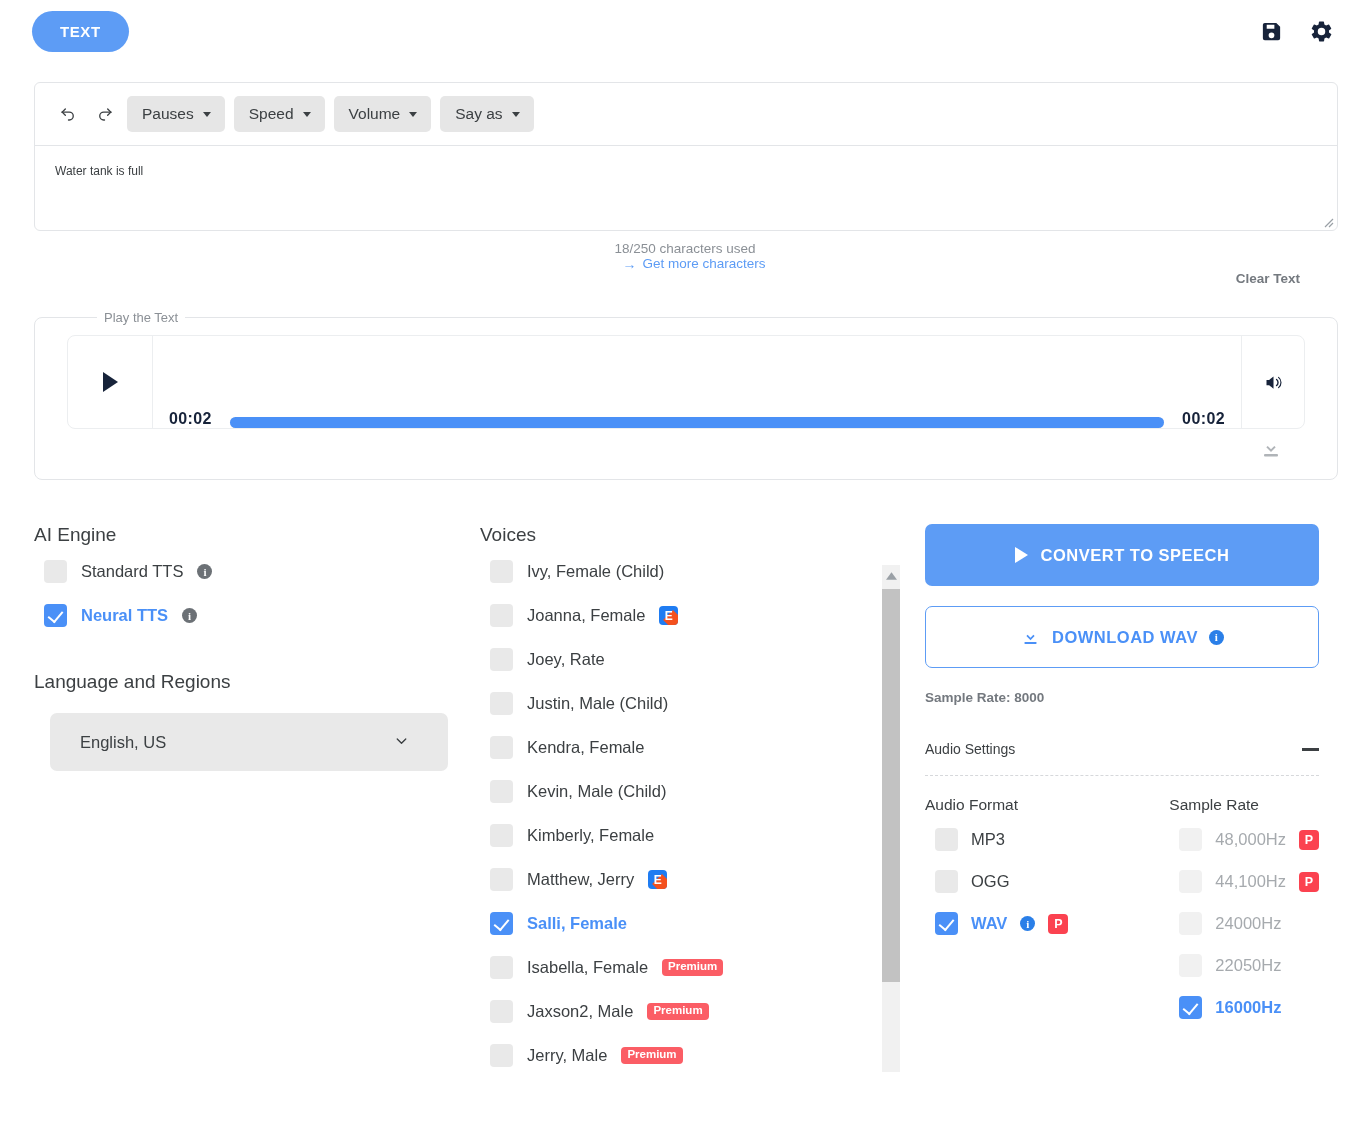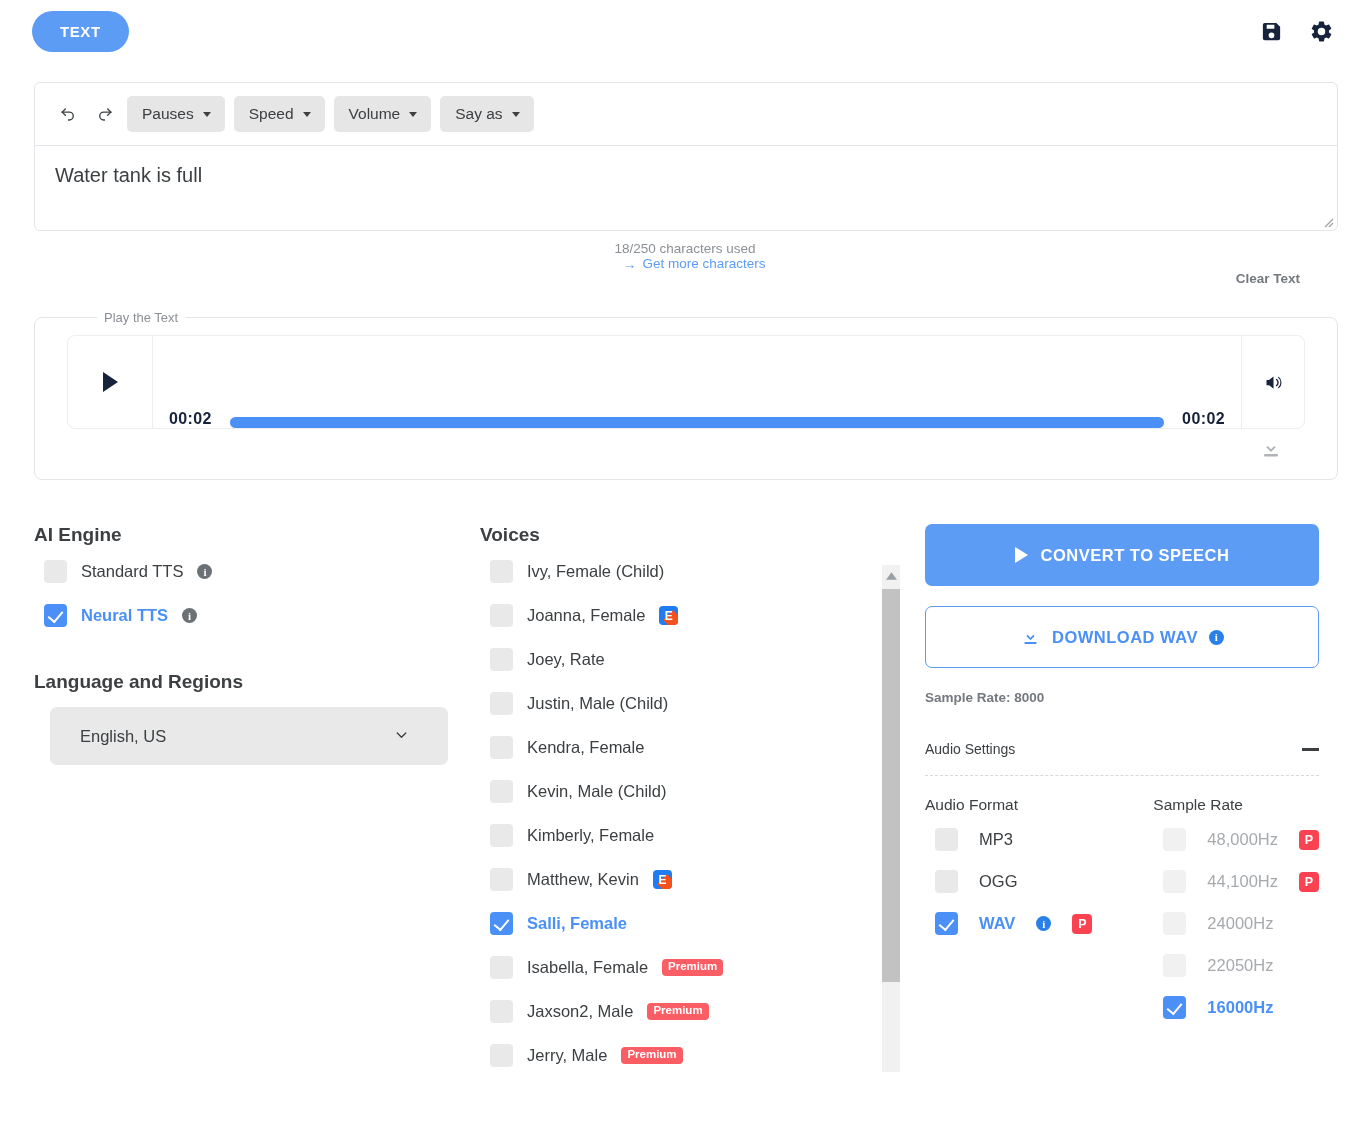--- a/index.html
+++ b/index.html
@@ -82,21 +82,21 @@
     border-top: 5px solid #3c4043;
     display: inline-block;
   }
   .textarea-wrap { position: relative; }
   .ssml-area {
     width: 100%;
     height: 84px;
     border: none;
     outline: none;
     resize: none;
-    font-size: 20px;
+    font-size: 12px;
     font-family: "Liberation Sans", sans-serif;
     color: #3c4043;
     padding: 18px 20px 8px 20px;
     background: transparent;
     display: block;
   }
   .resize-handle {
     position: absolute;
     right: 3px; bottom: 2px;
     width: 14px; height: 14px;
@@ -213,21 +213,21 @@
     padding: 0 18px 0 34px;
   }
   .col-left { width: 446px; flex: none; }
   .col-mid { width: 420px; flex: none; position: relative; }
   .col-right { flex: 1; padding-left: 25px; }
 
   .sect-title {
     font-size: 19px;
     color: #3c4043;
     margin: 0 0 14px 0;
-    font-weight: bold;
+    font-weight: normal;
   }
 
   
   .cb-row {
     display: flex;
     align-items: center;
     gap: 14px;
     margin: 0 0 21px 10px;
     cursor: pointer;
   }
@@ -262,21 +262,21 @@
     font-family: "Liberation Serif", serif;
     display: inline-flex;
     align-items: center;
     justify-content: center;
     cursor: pointer;
     flex: none;
   }
   .info-dot.blue { background: #2a7fe8; }
 
   
-  .sel-wrap { margin-top: 14px; padding-left: 16px; }
+  .sel-wrap { margin-top: 20px; padding-left: 16px; }
   .lang-select {
     width: 398px;
     height: 58px;
     background: #e9e9e9;
     border: none;
     border-radius: 7px;
     padding: 0 18px 0 30px;
     font-size: 16.5px;
     font-family: "Liberation Sans", sans-serif;
     color: #3c4043;
@@ -465,21 +465,21 @@
   .rate-col { flex: 1; }
   .sub-title {
     font-size: 15.5px;
     color: #3c4043;
     margin: 0 0 14px 0;
     font-weight: normal;
   }
   .mini-row {
     display: flex;
     align-items: center;
-    gap: 21px;
+    gap: 13px;
     margin: 0 0 19px 10px;
     cursor: pointer;
   }
 </style>
 </head>
 <body>
 
 <div class="header">
   <button class="text-tab">TEXT</button>
   <div class="header-icons">
@@ -634,21 +634,21 @@
           <div class="voice-row">
             <span class="cbox"></span>
             <span class="cb-label">Kevin, Male (Child)</span>
           </div>
           <div class="voice-row">
             <span class="cbox"></span>
             <span class="cb-label">Kimberly, Female</span>
           </div>
           <div class="voice-row">
             <span class="cbox"></span>
-            <span class="cb-label">Matthew, Kevin</span>
+            <span class="cb-label">Matthew, Jerry</span>
             <span class="badge-e"></span>
           </div>
           <div class="voice-row">
             <span class="cbox checked"></span>
             <span class="cb-label sel">Salli, Female</span>
           </div>
           <div class="voice-row">
             <span class="cbox"></span>
             <span class="cb-label">Isabella, Female</span>
             <span class="badge-premium">Premium</span>

